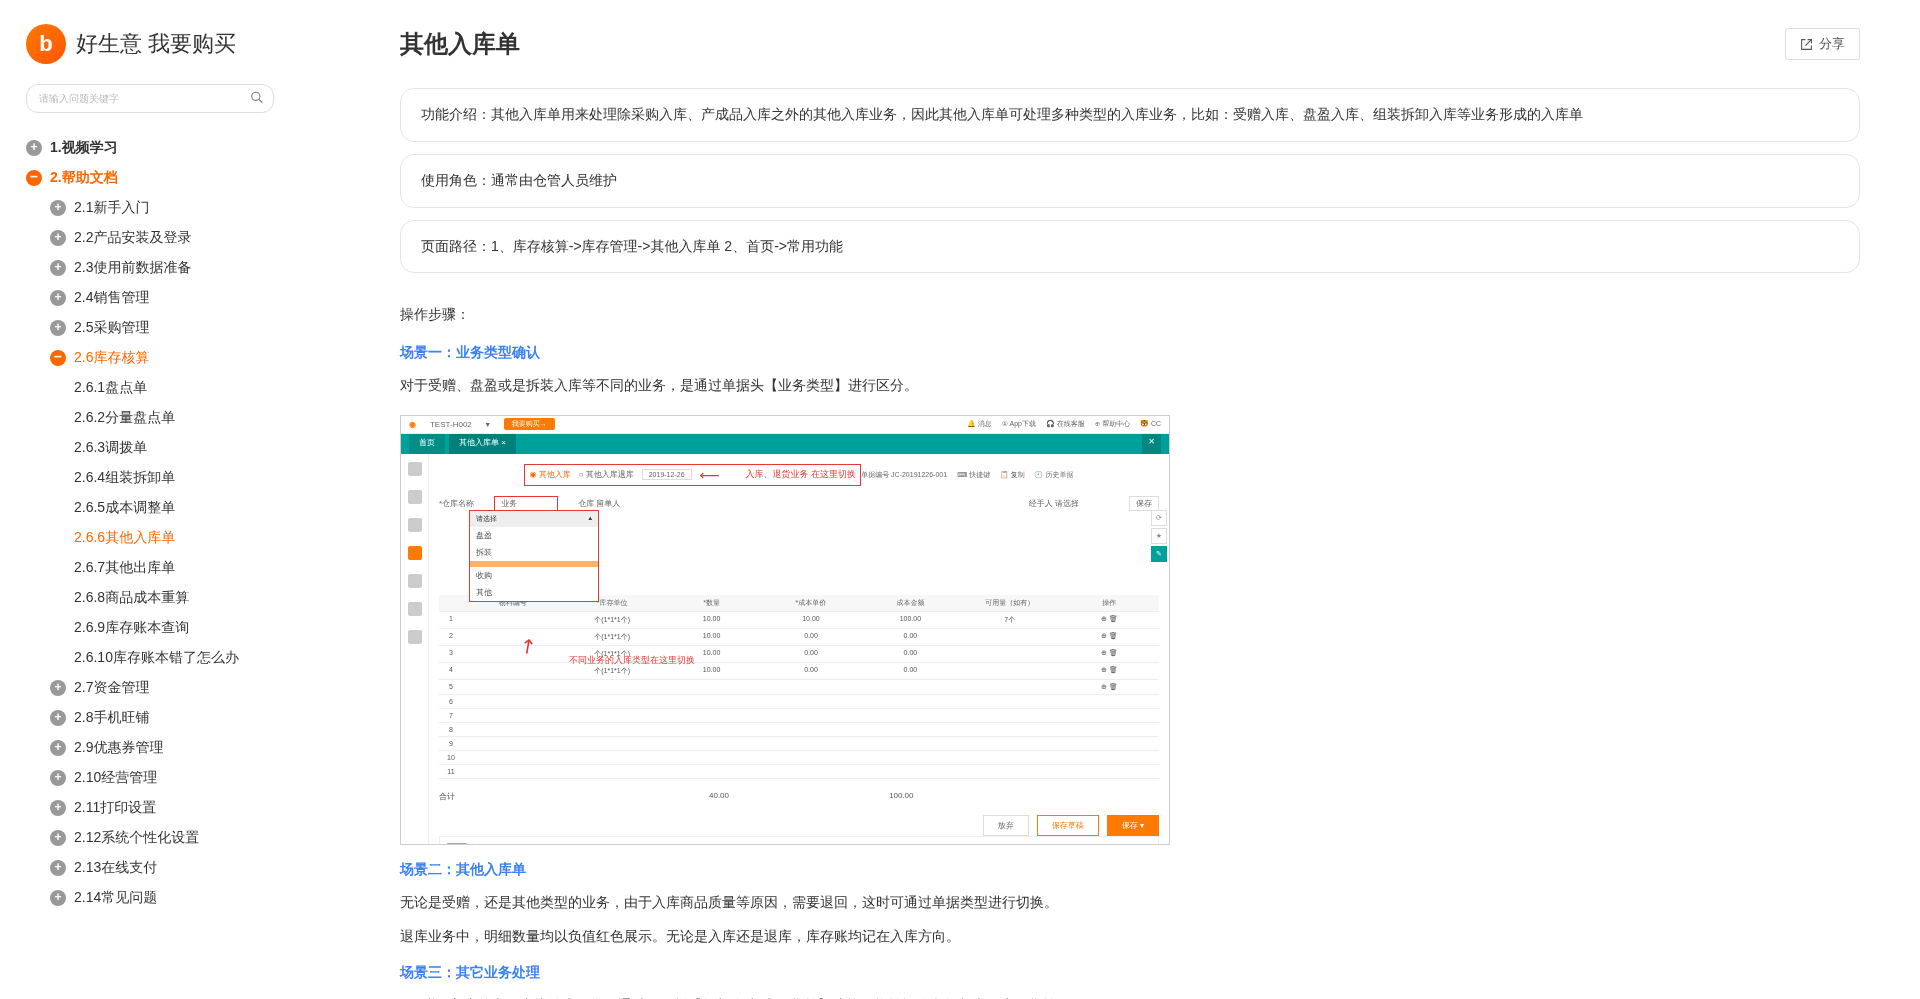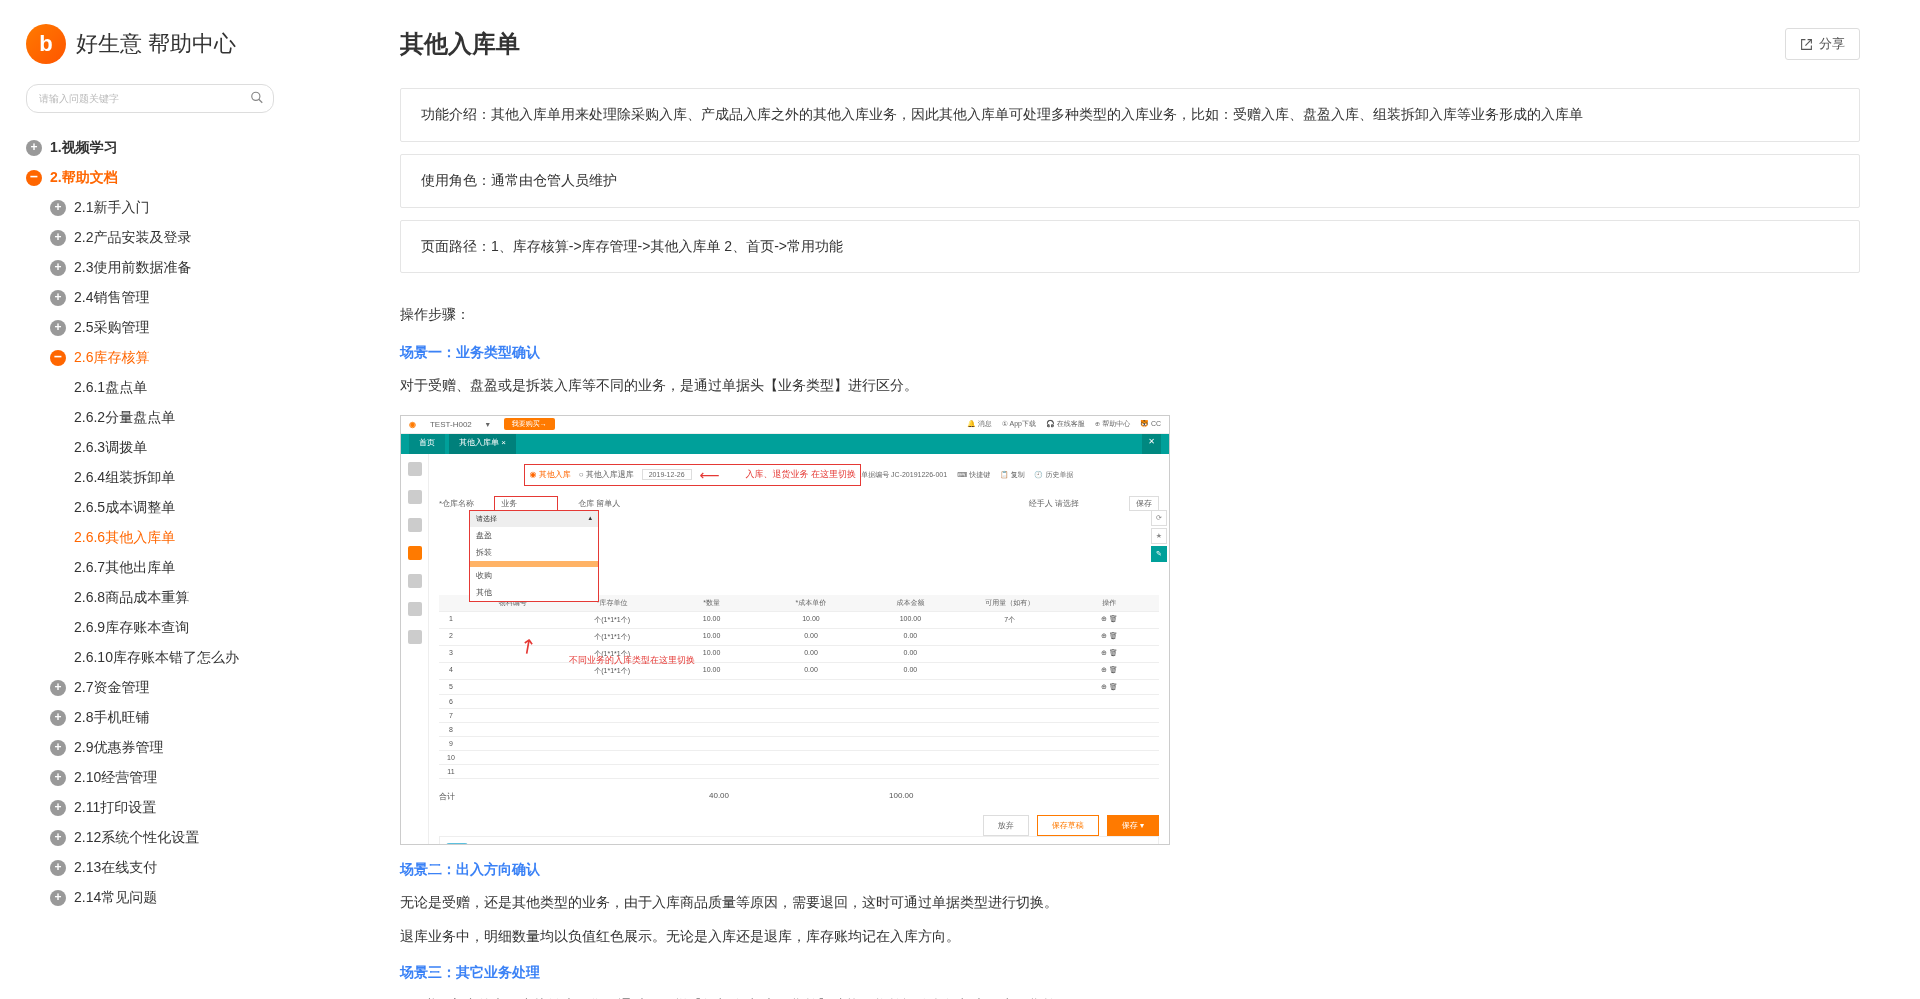--- a/index.html
+++ b/index.html
@@ -19,21 +19,21 @@
 .nav .lvl2{padding-left:24px;color:#333}
 .nav .lvl3{padding-left:48px;color:#333;font-weight:400}
 .nav .active{color:#ff6600}
 .nav .active-parent{color:#ff6600}
 .plus-icon{display:inline-block;width:16px;height:16px;border-radius:50%;background:#999;color:#fff;text-align:center;line-height:15px;font-size:12px;margin-right:8px;font-weight:bold}
 .minus-icon{display:inline-block;width:16px;height:16px;border-radius:50%;background:#ff6600;color:#fff;text-align:center;line-height:13px;font-size:14px;margin-right:8px;font-weight:bold}
 .main{flex:1;padding:28px 60px 40px 100px;max-width:1620px}
 .header-row{display:flex;justify-content:space-between;align-items:center;margin-bottom:28px}
 .page-title{font-size:24px;font-weight:600;color:#333}
 .share-btn{border:1px solid #ddd;background:#fff;padding:6px 14px;border-radius:3px;font-size:13px;color:#555;cursor:pointer;display:flex;align-items:center;gap:6px}
-.info-box{border:1px solid #e5e5e5;border-radius:2px;padding:14px 20px;margin-bottom:12px;font-size:14px;color:#333;line-height:1.7}
+.info-box{border:1px solid #e5e5e5;border-radius:14px;padding:14px 20px;margin-bottom:12px;font-size:14px;color:#333;line-height:1.7}
 .info-label{font-weight:500}
 .content-section{margin-top:28px}
 .content-section .label{font-weight:500;margin-bottom:16px}
 .content-section h4{font-size:14px;font-weight:700;margin:14px 0 10px;color:#3b82f6}
 .content-section p{font-size:14px;line-height:1.9;color:#333;margin-bottom:8px}
 .screenshot-placeholder{width:770px;height:430px;border:1px solid #ccc;margin:16px 0;background:#fafafa;position:relative;overflow:hidden}
 .ss-topbar{height:18px;background:#fff;border-bottom:1px solid #eee;display:flex;align-items:center;padding:0 8px;font-size:8px;color:#666;justify-content:space-between}
 .ss-orange-btn{background:#ff7a00;color:#fff;padding:1px 8px;border-radius:2px;font-size:7px}
 .ss-topbar-right{display:flex;gap:10px;align-items:center;font-size:7px}
 .ss-greenbar{height:20px;background:#00a09a;display:flex;padding:0 8px;color:#fff;font-size:8px;gap:4px}
@@ -74,21 +74,21 @@
 .ss-rb{width:16px;height:16px;border:1px solid #ddd;font-size:7px;text-align:center;line-height:14px;color:#888}
 .ss-rb.teal{background:#00a09a;color:#fff;border-color:#00a09a}
 </style>
 </head>
 <body>
 
 <div class="container">
   <aside class="sidebar">
     <div class="logo-row">
       <div class="logo">b</div>
-      <div class="logo-title">好生意 帮助中心</div>
+      <div class="logo-title">好生意 我要购买</div>
     </div>
     <div class="search-box">
       <input type="text" placeholder="请输入问题关键字" style="">
       <span class="search-icon">
         <svg width="14" height="14" viewBox="0 0 24 24" fill="none" stroke="currentColor" stroke-width="2">
             <circle cx="10" cy="10" r="7"></circle>
             <line x1="21" y1="21" x2="15" y2="15"></line>
           </svg>
       </span>
     </div>
@@ -414,20 +414,20 @@
           </div>
 
           <div class="ss-rightbar">
             <div class="ss-rb">⟳</div>
               <div class="ss-rb">★</div>
               <div class="ss-rb teal">✎</div>
           </div>
         </div>
       </div>
 
-      <h4>场景二：出入方向确认</h4>
+      <h4>场景二：其他入库单</h4>
       <p>无论是受赠，还是其他类型的业务，由于入库商品质量等原因，需要退回，这时可通过单据类型进行切换。</p>
       <p>退库业务中，明细数量均以负值红色展示。无论是入库还是退库，库存账均记在入库方向。</p>
       <h4>场景三：其它业务处理</h4>
       <p>1、赠品入库的商品直接转为销售。通过工具栏【复制/复制为销货单】功能，将单据信息复制为一张销货单。</p>
     </div>
   </main>
 </div>
 
 </body></html>

